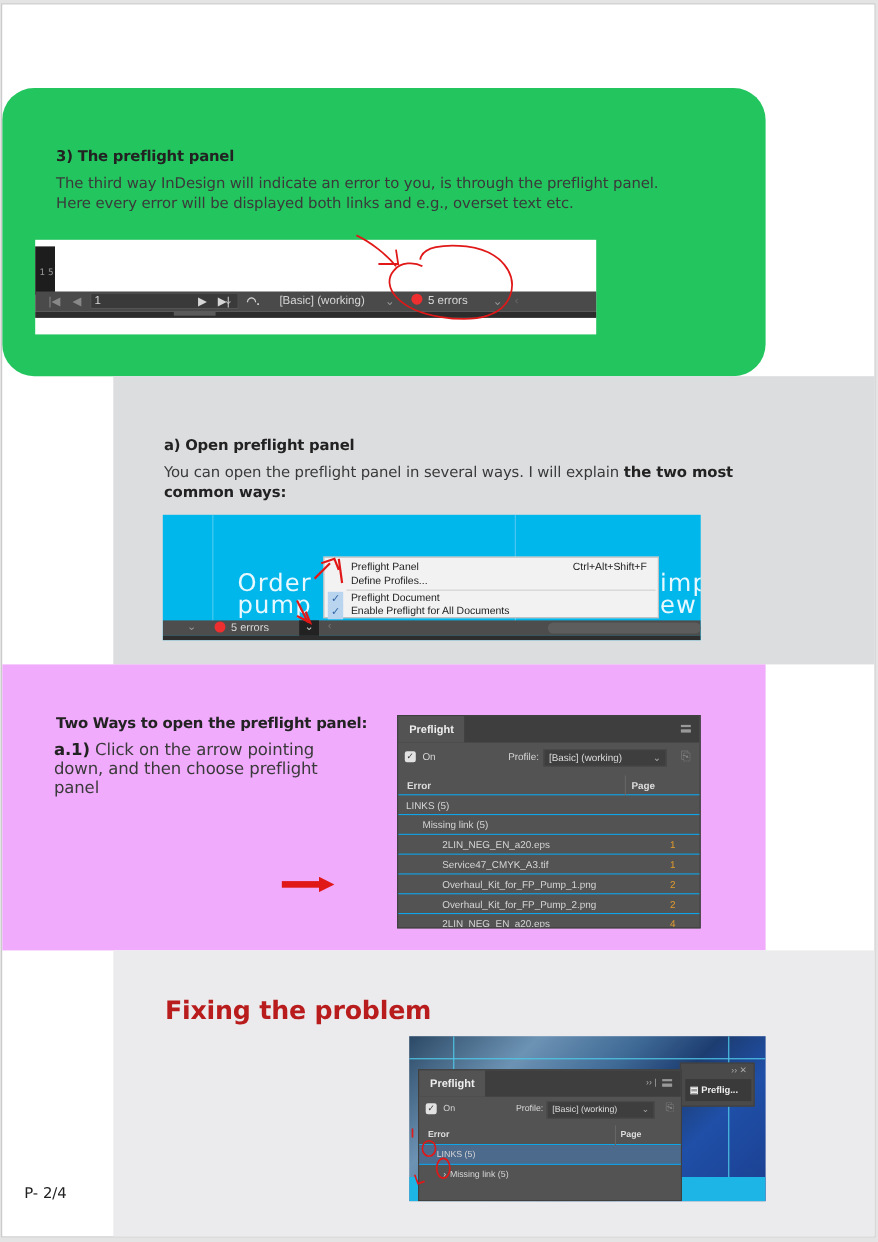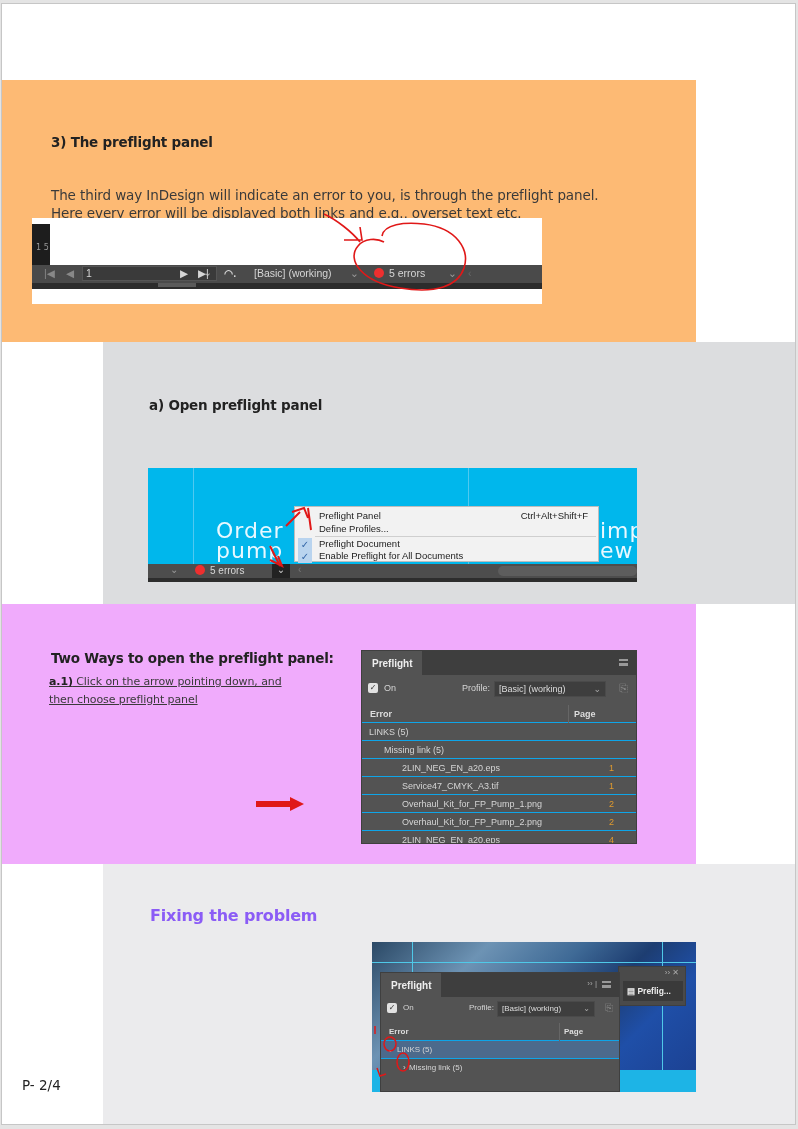--- a/index.html
+++ b/index.html
@@ -3,21 +3,21 @@
 <meta charset="utf-8">
 <style>
   * { box-sizing: border-box; margin: 0; padding: 0; }
   html, body { width: 798px; height: 1129px; background: #e4e4e4; overflow: hidden; }
   body { font-family: "DejaVu Sans", sans-serif; color: #2a2a2a; }
   .page {
     position: absolute; left: 1px; top: 3px; width: 795px; height: 1122px;
     background: #ffffff; border: 1px solid #c6c6c6; overflow: hidden;
   }
   .sec { position: absolute; }
-  .s1 { left: 0; top: 76px; width: 694px; height: 262px; background: #fdba74; }
+  .s1 { left: 0; top: 76px; width: 694px; height: 262px; background: #22c55e; border-radius: 29px; }
   .s2 { left: 101px; top: 338px; width: 694px; height: 262px; background: #dcdddf; }
   .s3 { left: 0; top: 600px; width: 694px; height: 260px; background: #f0abfc; }
   .s4 { left: 101px; top: 860px; width: 694px; height: 262px; background: #ebebed; }
 
   .h3 { font-weight: bold; font-size: 13.5px; color: #222; letter-spacing: -0.2px; }
   .para { font-size: 13.5px; line-height: 18px; color: #3a3a3a; letter-spacing: -0.1px; }
   .para b { color: #222; }
 
   
   .shot1 { position: absolute; left: 30px; top: 138px; width: 510px; height: 86px; background: #fff; }
@@ -52,34 +52,34 @@
   .panel .tab { position:absolute; left:0; top:0; height:24px; width:60px; background:#535353; color:#eee; font-weight:bold; font-size:10px; padding:7px 0 0 10px; }
   .panel .menuico { position:absolute; right:8px; top:8px; width:9px; height:7px; border-top:2px solid #999; border-bottom:2px solid #999; }
   .panel .menuico:after { content:""; position:absolute; left:0; top:1.5px; width:9px; height:2px; background:#999; }
   .panel .row { position:absolute; left:0; right:0; height:18px; font-size:9px; line-height:18px; border-bottom:1px solid #0ea5e9; }
   .panel .cb { position:absolute; width:10px; height:10px; background:#e2e2e2; border-radius:2px; color:#333; font-size:8px; line-height:10px; text-align:center; }
   .panel .sel { position:absolute; height:16px; background:#3e3e3e; border:1px solid #4a4a4a; font-size:9px; line-height:14px; padding-left:4px; color:#ddd; }
   .panel .pg { position:absolute; right:22px; color:#e09a2e; }
   .panel .hdr { font-weight:bold; color:#ddd; }
 
   
-  .h1 { position:absolute; left:47px; top:42px; font-size:16px; font-weight:bold; color:#8b5cf6; letter-spacing:-0.2px; font-family:"DejaVu Sans", sans-serif; }
+  .h1 { position:absolute; left:47px; top:42px; font-size:23px; font-weight:bold; color:#b91c1c; letter-spacing:-0.2px; font-family:"DejaVu Sans", sans-serif; }
   .fixtext { position:absolute; left:47px; top:79px; width:192px; font-size:13.5px; line-height:16.9px; color:#3a3a3a; text-align:justify; }
   .shot4 { position:absolute; left:269px; top:78px; width:324px; height:150px; overflow:hidden;
            background: linear-gradient(135deg, #2b4966 0%, #6d93b4 25%, #3f6a96 45%, #1d3d71 60%, #1f4fa8 75%, #1b3f8f 100%); }
   .footer { position:absolute; left:20px; top:1073px; font-size:13.5px; color:#222; }
 </style>
 </head>
 <body>
 
 <div class="page">
 
   <div class="sec s1">
     <div class="h3" style="position:absolute;left:49px;top:54px;">3) The preflight panel</div>
-    <div class="para" style="position:absolute;left:49px;top:78px;width:560px;margin-top:28px;">The third way InDesign will indicate an error to you, is through the preflight panel. Here every error will be displayed both links and e.g., overset text etc.</div>
+    <div class="para" style="position:absolute;left:49px;top:78px;width:560px;">The third way InDesign will indicate an error to you, is through the preflight panel. Here every error will be displayed both links and e.g., overset text etc.</div>
 
     <div class="shot1">
       <div class="ruler">1 5</div>
       <div class="bar">
         <span class="it" style="left:12px;color:#888">|◀</span>
         <span class="it" style="left:34px;color:#888">◀</span>
         <div class="pgbox">
           <span style="position:absolute;left:3px;top:0px;">1</span>
           <span style="position:absolute;right:4px;top:-1px;color:#aaa">⌄</span>
         </div>
@@ -97,20 +97,23 @@
         </div>
       <svg class="annot" style="left:0;top:-16px" width="510" height="102">
         <path d="M292 12 C305 18 320 30 328 40 M312 38 L330 38 L328 25" stroke="#e01818" stroke-width="1.6" fill="none"></path>
         <path d="M350 34 C352 22 372 20 392 22 C425 26 438 48 432 66 C426 84 404 92 368 86 C330 80 314 58 326 44 C332 36 345 36 352 40" stroke="#e01818" stroke-width="1.6" fill="none"></path>
       </svg>
     </div>
   </div>
 
   <div class="sec s2">
     <div class="h3" style="position:absolute;left:46px;top:55px;">a) Open preflight panel</div>
+    <div class="para" style="position:absolute;left:46px;top:79px;width:520px;">
+      <span>You can open the preflight panel in several ways. I will explain </span><b>the two most common ways:</b>
+    </div>
 
     <div class="shot2">
       <div class="gl" style="left:45px"></div>
         <div class="gl" style="left:320px"></div>
       <div class="big" style="left:68px;top:50px">Order</div>
       <div class="big" style="left:68px;top:70px">pump</div>
       <div class="big" style="left:452px;top:50px">imp</div>
       <div class="big" style="left:452px;top:70px">ew</div>
 
       <div class="menu">
@@ -135,21 +138,21 @@
 
       <svg class="annot" style="left:0;top:0" width="489" height="114">
         <path d="M138 58 L152 44 M144 44 L156 40 L160 50 M160 40 L163 62" stroke="#e01818" stroke-width="2" fill="none"></path>
         <path d="M122 78 L132 98 M122 92 L134 98 L130 88" stroke="#e01818" stroke-width="2" fill="none"></path>
       </svg>
     </div>
   </div>
 
   <div class="sec s3">
     <div class="h3" style="position:absolute;left:49px;top:46px;">Two Ways to open the preflight panel:</div>
-    <div class="para" style="position:absolute;left:47px;top:69px;width:240px;font-size:11px;line-height:17.5px;text-decoration:underline;">
+    <div class="para" style="position:absolute;left:47px;top:69px;width:240px;font-size:15px;line-height:17.5px;">
       <b>a.1)</b><span> Click on the arrow pointing down, and then choose preflight panel</span>
     </div>
     <svg class="annot" style="left:254px;top:193px" width="50" height="14">
       <rect x="0" y="4" width="34" height="6" fill="#e01818"></rect>
         <polygon points="34,0 48,7 34,14" fill="#e01818"></polygon>
     </svg>
 
     <div class="panel" style="left:359px;top:46px;width:276px;height:194px;">
       <div class="tabs">
           <div class="tab">Preflight</div>

